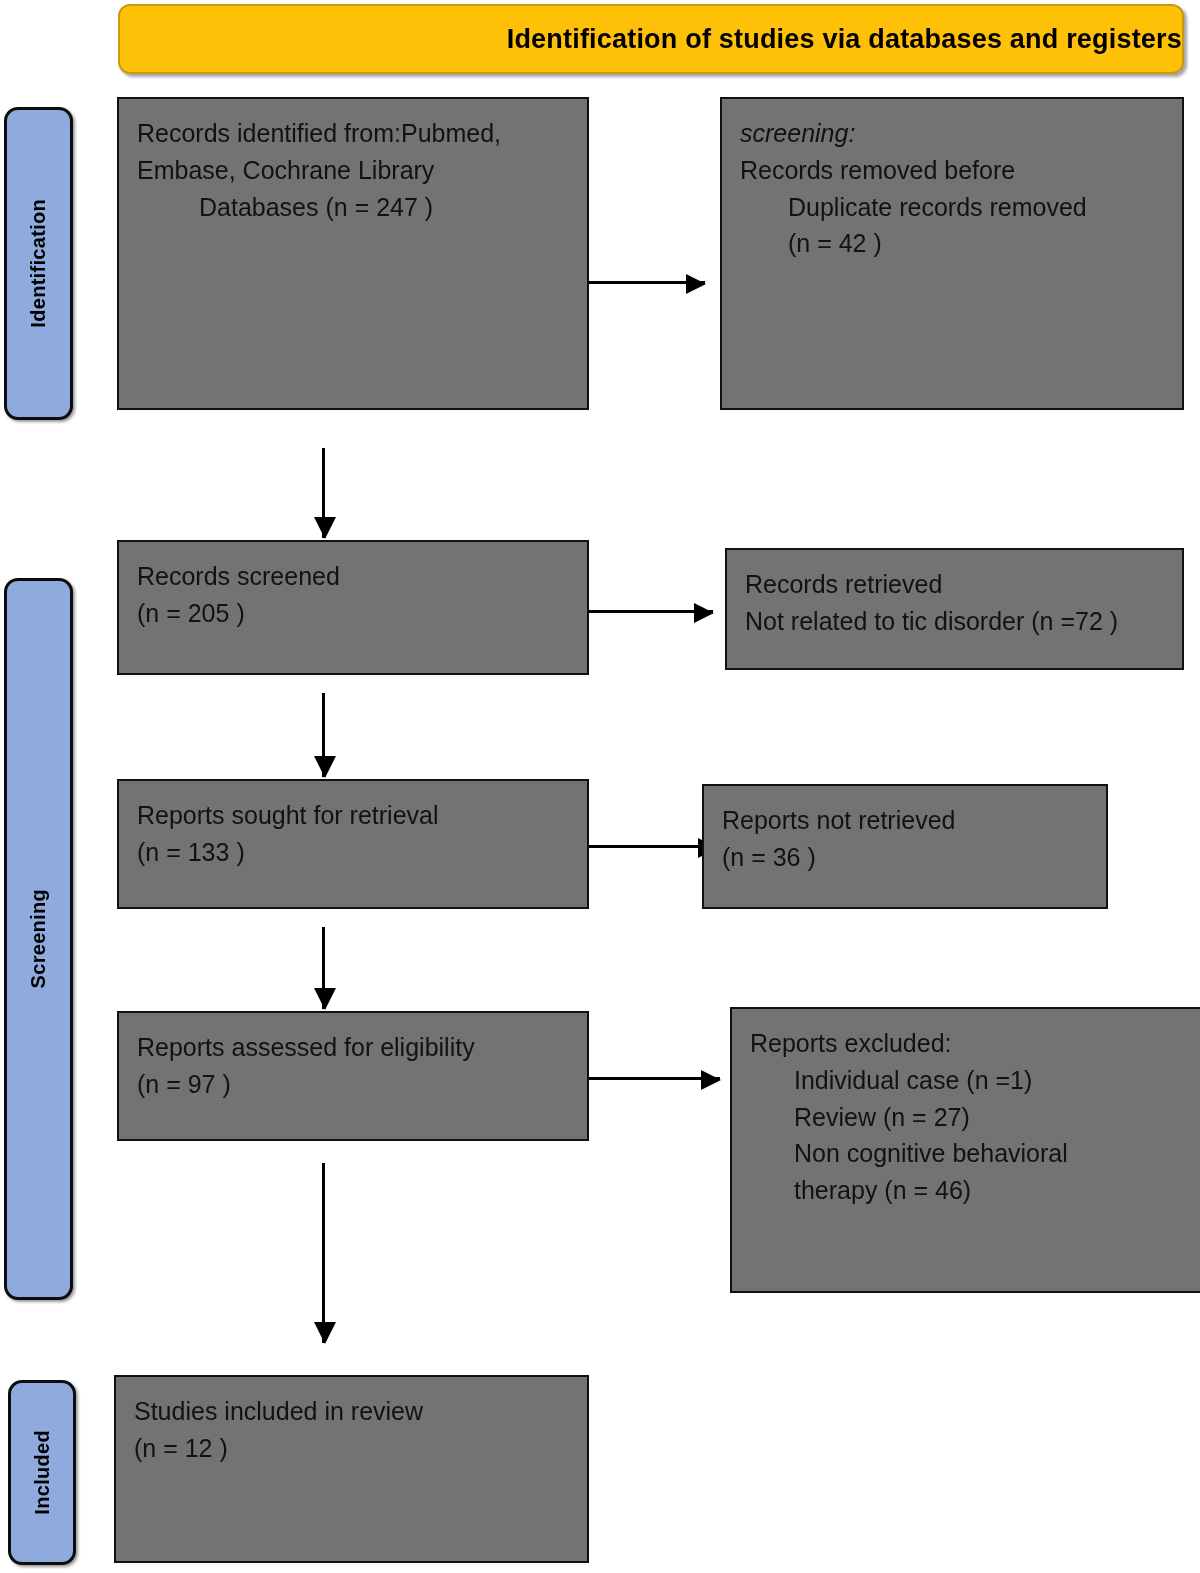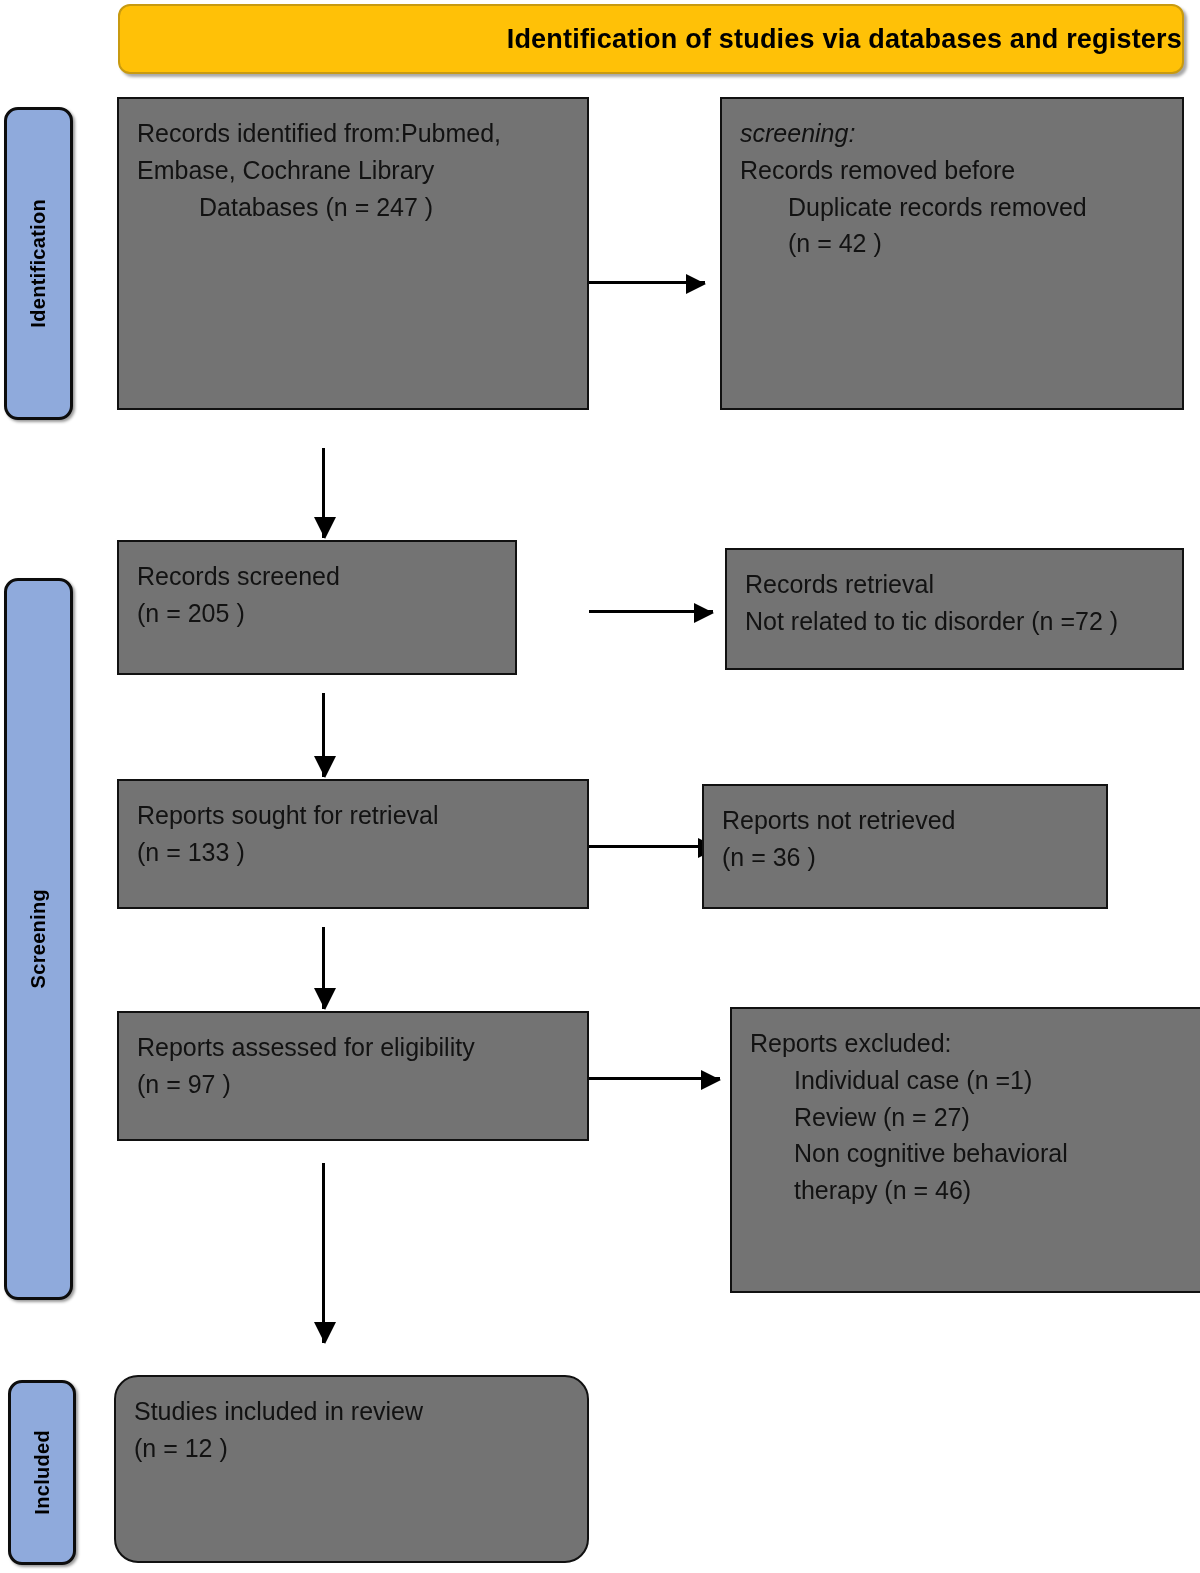--- a/index.html
+++ b/index.html
@@ -145,29 +145,29 @@
     <div class="fline ital">screening:</div>
     <div class="fline">
       <span>Records removed </span><span class="ital">before</span>
     </div>
     <div class="fline indent">Duplicate records removed</div>
     <div class="fline indent">(n = 42 )</div>
   </div>
 
   <div class="arrow-v" style="left:322px; top:448px; height:90px;"></div>
 
-  <div class="fbox" style="left:117px; top:540px; width:400px; height:135px;">
+  <div class="fbox" style="left:117px; top:540px; width:472px; height:135px;">
     <div class="fline">Records screened</div>
     <div class="fline">(n = 205 )</div>
   </div>
 
   <div class="arrow-h" style="left:589px; top:610px; width:124px;"></div>
 
   <div class="fbox" style="left:725px; top:548px; width:459px; height:122px;">
-    <div class="fline">Records retrieval</div>
+    <div class="fline">Records retrieved</div>
     <div class="fline">Not related to tic disorder (n =72 )</div>
   </div>
 
   <div class="arrow-v" style="left:322px; top:693px; height:84px;"></div>
 
   <div class="fbox" style="left:117px; top:779px; width:472px; height:130px;">
     <div class="fline">Reports sought for retrieval</div>
     <div class="fline">(n = 133 )</div>
   </div>
 
@@ -190,18 +190,18 @@
   <div class="fbox" style="left:730px; top:1007px; width:480px; height:286px;">
     <div class="fline">Reports excluded:</div>
     <div class="fline indent-sm">Individual case (n =1)</div>
     <div class="fline indent-sm">Review (n = 27)</div>
     <div class="fline indent-sm">Non cognitive behavioral</div>
     <div class="fline indent-sm">therapy (n = 46)</div>
   </div>
 
   <div class="arrow-v" style="left:322px; top:1163px; height:180px;"></div>
 
-  <div class="fbox" style="left:114px; top:1375px; width:475px; height:188px;border-radius:24px;">
+  <div class="fbox" style="left:114px; top:1375px; width:475px; height:188px;">
     <div class="fline">Studies included in review</div>
     <div class="fline">(n = 12 )</div>
   </div>
 
 </div>
 
 </body></html>

